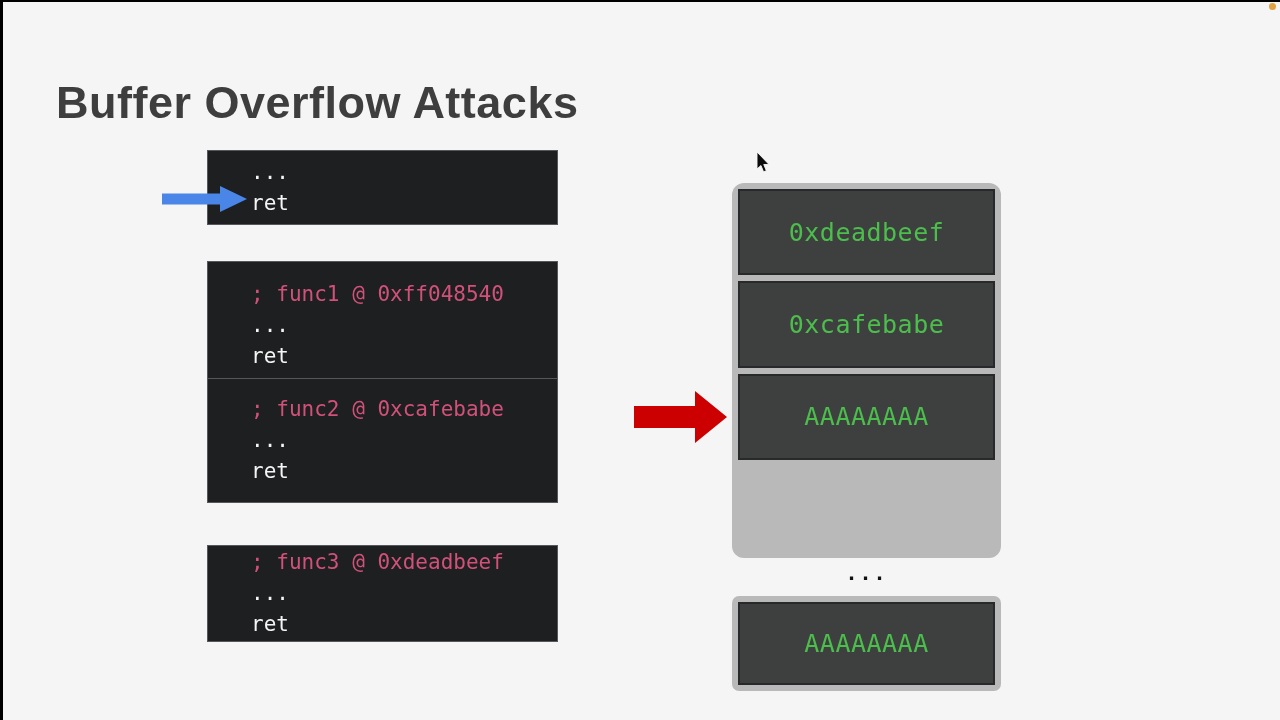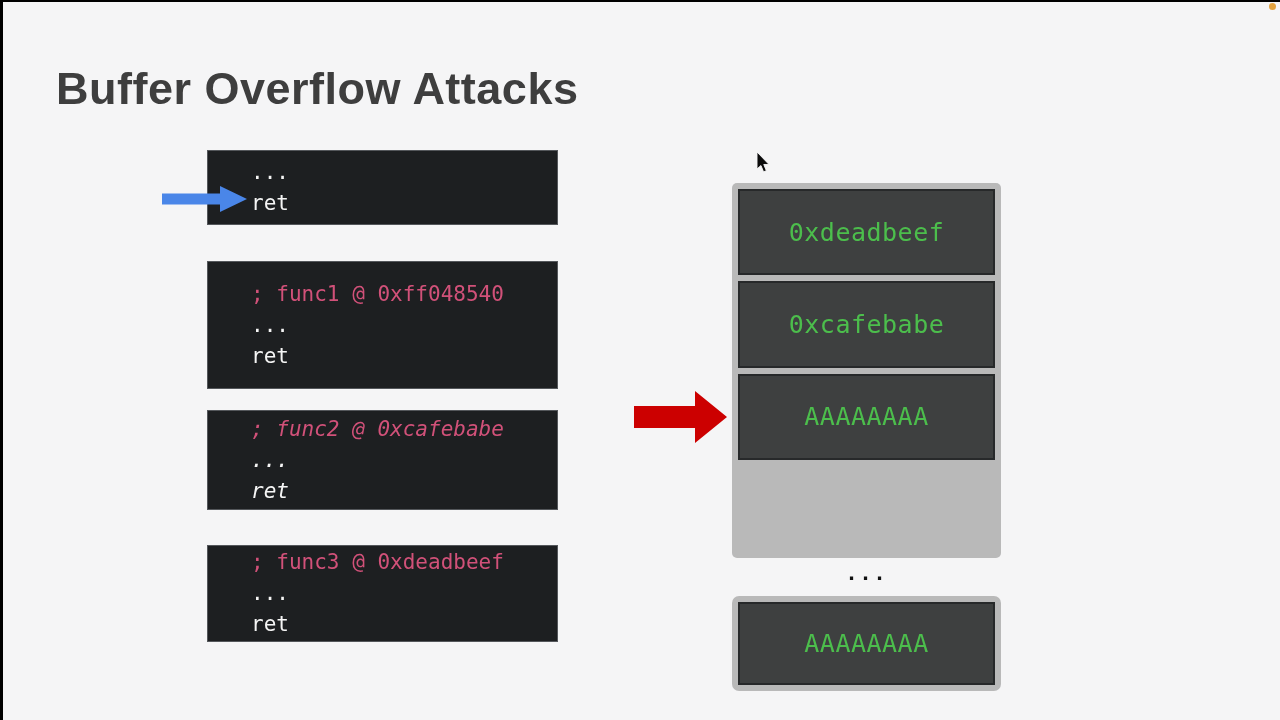--- a/index.html
+++ b/index.html
@@ -14,54 +14,54 @@
   
   .edge-top  { position: absolute; left: 0; top: 0; width: 1280px; height: 2px; background: #000; }
   .edge-left { position: absolute; left: 0; top: 0; width: 3px; height: 720px; background: #000; }
   .record-dot {
     position: absolute; left: 1269px; top: 3px;
     width: 7px; height: 7px; border-radius: 50%;
     background: #e2a23f;
   }
 
   .slide-title {
-    position: absolute; left: 56px; top: 62px;
+    position: absolute; left: 56px; top: 76px;
     font-size: 45px; line-height: 54px;
     color: #3e3e3e;
     letter-spacing: 0.5px;
   }
 
   
   .code-block {
     position: absolute; left: 207px; width: 351px;
     background: #1d1f21;
     border: 1px solid #54575b;
     display: flex; flex-direction: column; justify-content: center;
     padding-left: 43px;
     font-family: "DejaVu Sans Mono", monospace;
     font-size: 21px; line-height: 31px;
     color: #f5f5f5;
     white-space: pre;
   }
   .code-block .comment { color: #d15179; }
   .cb-1 { top: 150px; height: 75px; }
   .cb-2 { top: 261px; height: 128px; }
-  .cb-3 { top: 410px; height: 100px; font-style: italic; }
+  .cb-3 { top: 378px; height: 125px; }
   .cb-4 { top: 545px; height: 97px; }
 
   
   .arrow-blue { position: absolute; left: 162px; top: 185px; }
   .arrow-red  { position: absolute; left: 634px; top: 391px; }
 
   
   .stack-frame {
     position: absolute; left: 732px; top: 183px;
     width: 269px; height: 375px;
     background: #b9b9b9;
-    border-radius: 5px;
+    border-radius: 12px;
     padding: 6px;
     display: grid;
     grid-template-rows: repeat(4, 1fr);
     grid-row-gap: 6px;
   }
   .stack-cell {
     background: #3e4040;
     border: 2px solid #27292a;
     display: flex; align-items: center; justify-content: center;
     font-family: "DejaVu Sans Mono", monospace;

